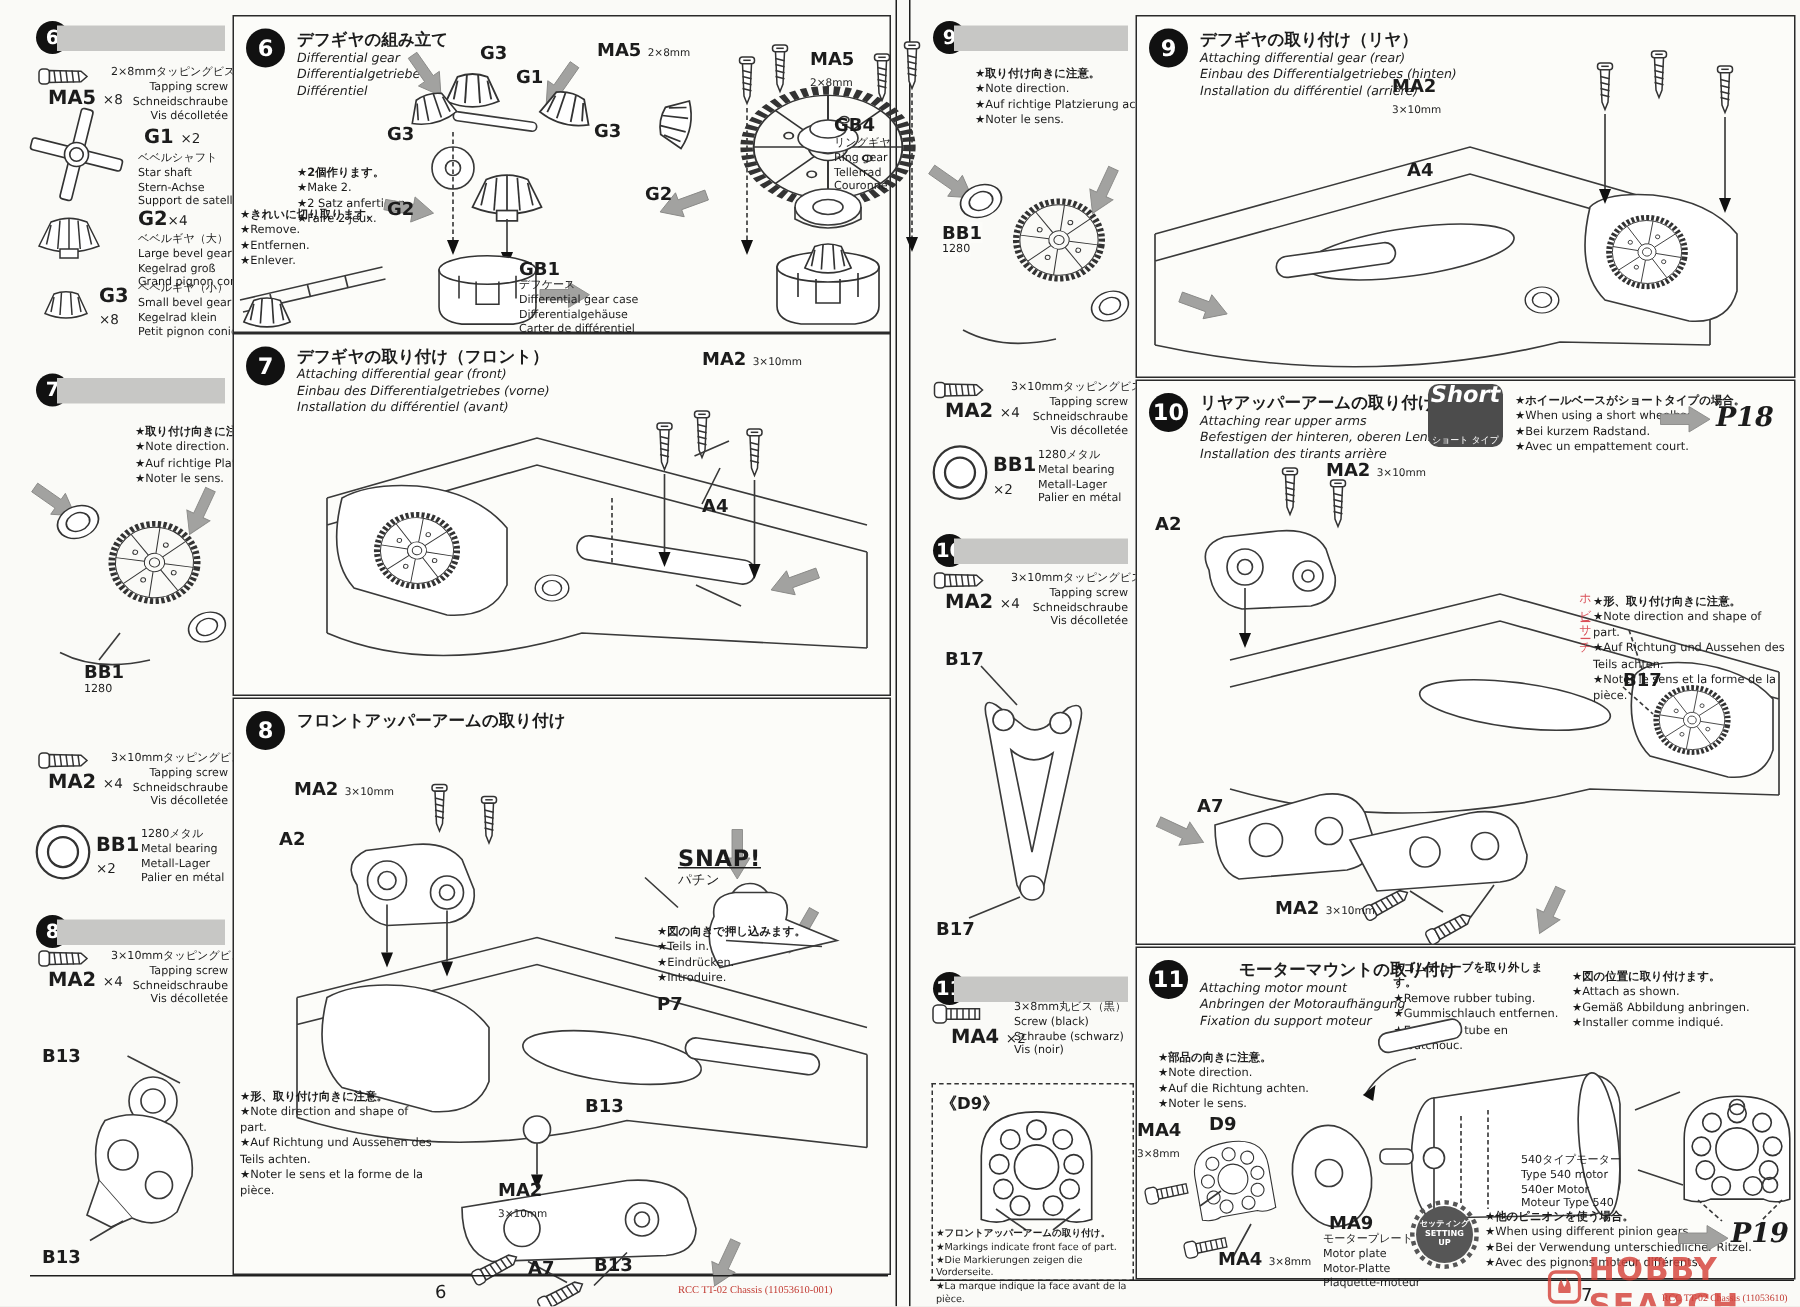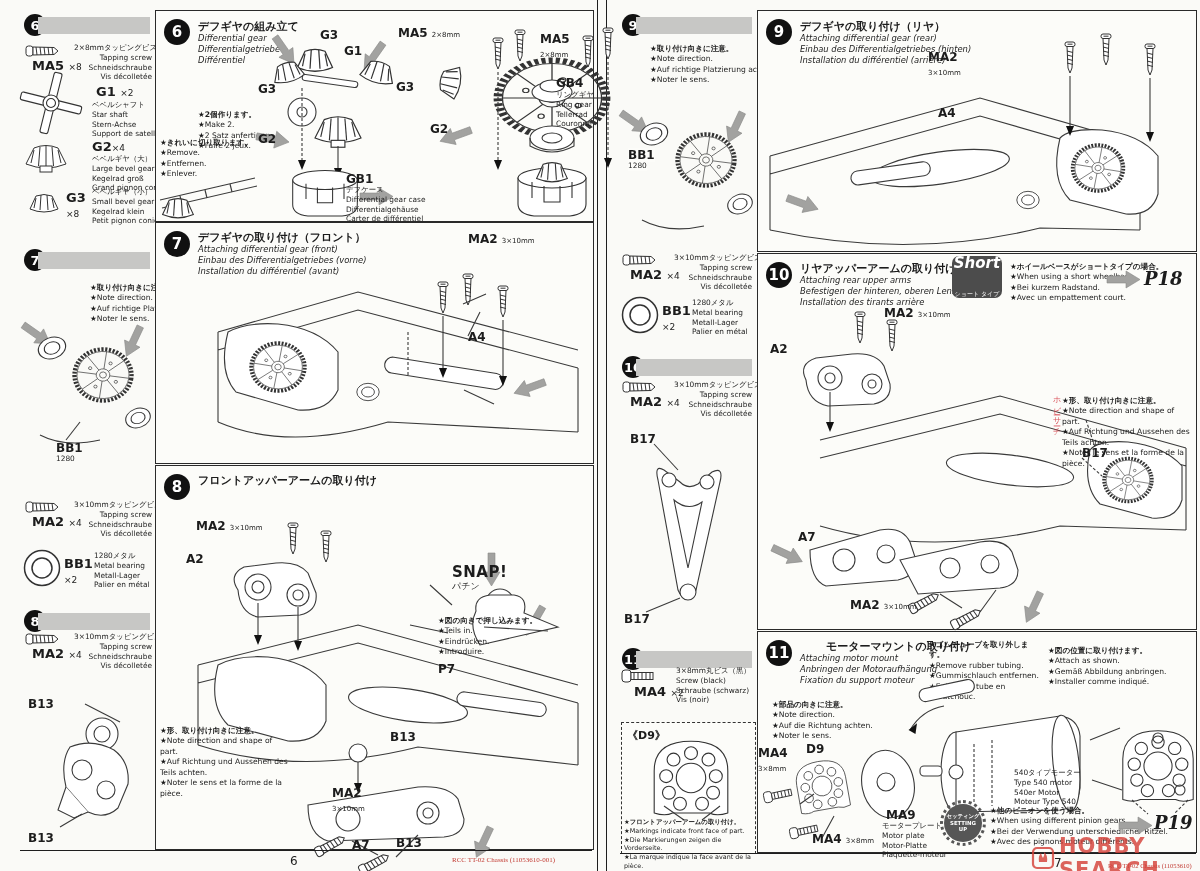--- a/index.html
+++ b/index.html
@@ -448,21 +448,21 @@
           <circle cx="160" cy="78" r="5"></circle>
       </g>
       <use href="#hscrew" transform="translate(48,118) rotate(-28)"></use>
       <use href="#hscrew" transform="translate(92,136) rotate(-28)"></use>
       <path class="dline" d="M84,106 L110,120 M128,122 L150,100"></path>
       <use href="#garrow" transform="translate(230,96) rotate(115)"></use>
     </g>
   </svg>
   <div class="plbl" style="left:196px;top:519px;"><span>MA2</span> <span class="psize">3×10mm</span></div>
   <div class="plbl" style="left:186px;top:552px;">A2</div>
-  <div class="snap" style="left:452px;top:563px;">SNAP!</div>
+  <div class="snap" style="left:452px;top:563px;text-decoration:underline;">SNAP!</div>
   <div class="abs" style="left:452px;top:580px;font-size:9px;">パチン</div>
   <div class="note" style="left:438px;top:616px;">
       <div>★図の向きで押し込みます。</div>
       <div>★Teils in.</div>
       <div>★Eindrücken.</div>
       <div>★Introduire.</div>
     </div>
   <div class="plbl" style="left:438px;top:662px;">P7</div>
   <div class="note w" style="left:160px;top:726px;width:128px;">
       <div>★形、取り付け向きに注意。</div>

